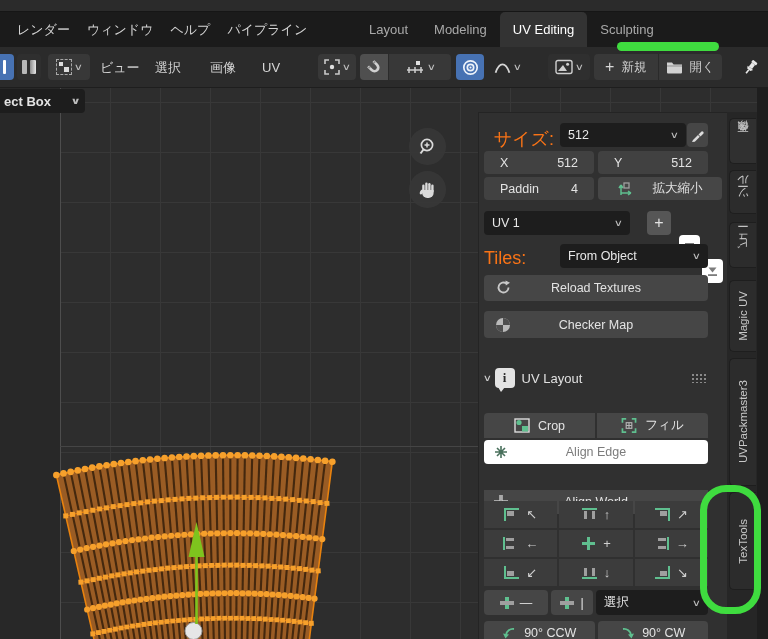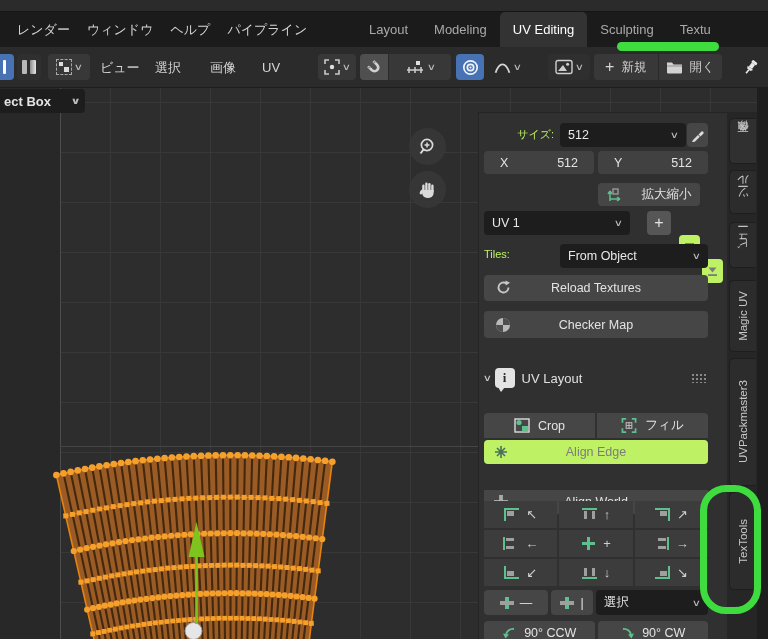--- a/index.html
+++ b/index.html
@@ -35,25 +35,25 @@
   #tool-dd{left:0;top:1px;width:85px;height:24px;background:#1d1d1d;border-radius:0 4px 4px 0;
     display:flex;align-items:center;color:#e3e3e3;font-size:13px;padding:0 6px 0 4px;}
   #tool-dd .chev{margin-left:auto;}
 
   .navbtn{width:37px;height:37px;border-radius:50%;background:rgba(55,55,55,.92);display:flex;align-items:center;justify-content:center;}
 
   
   #sidebar{left:478px;top:112px;width:249px;height:527px;background:#303030;border-left:1px solid #242424;border-top:1px solid #242424;}
   #sb{position:absolute;left:5px;top:0;width:224px;height:100%;}
   .row{position:absolute;width:224px;}
-  .lbl{color:#bef264;font-size:11px;}
+  .lbl{color:#f97316;font-size:18px;}
   .fdark{background:#1d1d1d;border-radius:4px;color:#e8e8e8;font-size:12.5px;display:flex;align-items:center;padding:0 8px;height:100%;}
   .fgray{background:#414141;border-radius:4px;color:#e3e3e3;font-size:12.5px;display:flex;align-items:center;height:100%;}
   .btn{background:#464646;border-radius:4px;color:#e3e3e3;font-size:12.5px;display:flex;align-items:center;justify-content:center;height:100%;position:relative;}
-  .btn.disabled{background:#bef264;color:#7c7c7c;}
+  .btn.disabled{background:#ffffff;color:#7c7c7c;}
   .gcell{background:#3c3c3c;height:27px;display:flex;align-items:center;justify-content:center;gap:7px;color:#cfcfcf;font-size:13px;}
   .grow{display:grid;grid-template-columns:1fr 1fr 1fr;gap:2px;margin-bottom:2px;}
 
   
   .ai{width:15px;height:13px;position:relative;display:inline-block;flex:none;}
   .ai::before,.ai::after{content:'';position:absolute;background:#9f9f9f;}
   .ai-tl{border-top:2px solid var(--g);border-left:2px solid var(--g);} .ai-tl::before{left:1px;top:1px;width:7px;height:5px;} .ai-tl::after{display:none;}
   .ai-t{border-top:2px solid var(--g);} .ai-t::before{left:2px;top:1px;width:3px;height:8px;} .ai-t::after{right:2px;top:1px;width:3px;height:8px;}
   .ai-tr{border-top:2px solid var(--g);border-right:2px solid var(--g);} .ai-tr::before{right:1px;top:1px;width:7px;height:5px;} .ai-tr::after{display:none;}
   .ai-l{border-left:2px solid var(--g);} .ai-l::before{left:1px;top:1px;width:8px;height:3px;} .ai-l::after{left:1px;bottom:1px;width:8px;height:3px;}
@@ -101,23 +101,20 @@
         <span>Layout</span>
       </div>
       <div class="wtab">
         <span>Modeling</span>
       </div>
       <div class="wtab active">
         <span>UV Editing</span>
       </div>
       <div class="wtab">
         <span>Sculpting</span>
-      </div>
-      <div class="wtab">
-        <span>Textu</span>
       </div>
     </div>
 
   <div id="toolbar" class="abs">
 
     <div class="tbtn" style="left:-6px;width:20px;background:#4772b3;">
       <div style="width:3px;height:14px;background:#fff;border-radius:1px;"></div>
     </div>
     <div class="tbtn" style="left:17px;width:24px;background:#2f2f2f;">
       <div style="display:flex;gap:3px;">
@@ -557,21 +554,25 @@
           <span>X</span>
           <span>512</span>
         </div>
         <div class="fgray abs" style="left:114px;width:110px;padding:0 16px;justify-content:space-between;">
           <span>Y</span>
           <span>512</span>
         </div>
       </div>
 
       <div class="row" style="top:64px;height:23px;">
-        <div class="btn abs" style="left:114px;width:102px;gap:21px;margin-top:6px;">
+        <div class="fgray abs" style="left:0;width:110px;padding:0 16px;justify-content:space-between;">
+          <span>Paddin</span>
+          <span>4</span>
+        </div>
+        <div class="btn abs" style="left:114px;width:124px;gap:21px;">
           <svg width="14" height="14" viewBox="0 0 14 14">
             <path d="M3 13 V3 M3 3 l-2 3 M3 3 l2 3" stroke="#5fbf8f" stroke-width="1.5" fill="none"></path>
             <path d="M3 11 H13 M13 11 l-3 -2 M13 11 l-3 2" stroke="#5fbf8f" stroke-width="1.5" fill="none"></path>
             <rect x="6" y="1" width="5" height="5" fill="none" stroke="#9f9f9f" stroke-width="1.3"></rect>
           </svg>
           <span>拡大縮小</span>
         </div>
       </div>
 
       <div class="row" style="top:98px;height:24px;padding-left:15px;">

